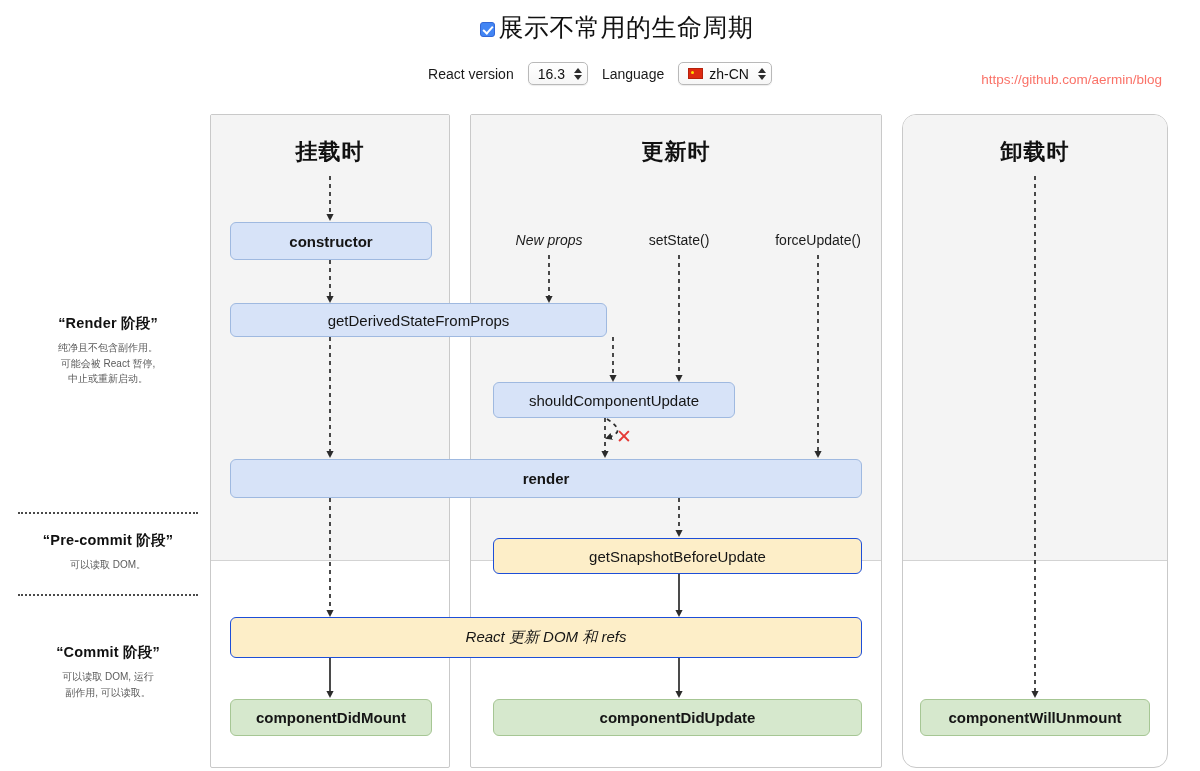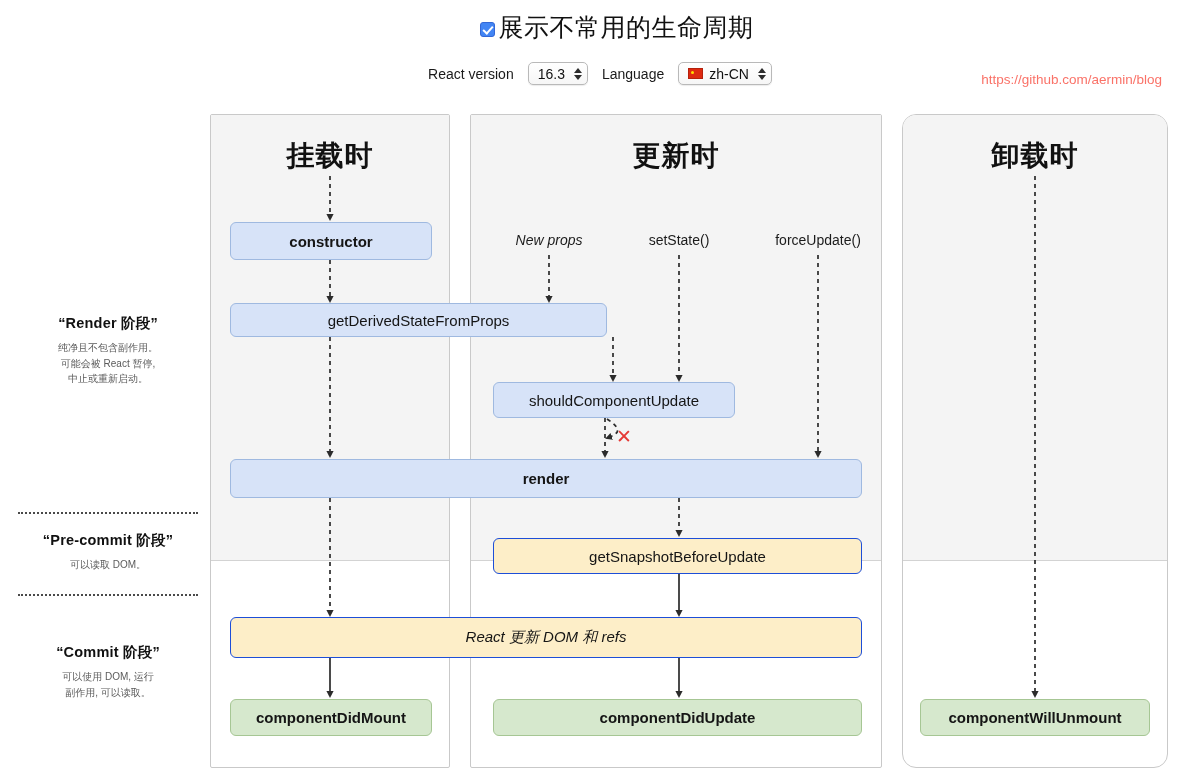--- a/index.html
+++ b/index.html
@@ -132,21 +132,21 @@
   .col-render-bg {
     position: absolute;
     left: 0; top: 0; right: 0;
     background: #f4f4f4;
     border-bottom: 1px solid #d3d3d3;
   }
   .col-title {
     position: absolute;
     left: 0; right: 0; top: 22px;
     text-align: center;
-    font-size: 28px;
+    font-size: 22px;
     font-weight: 700;
     color: #111;
     letter-spacing: 1px;
   }
 
   
   .phase-block { position: absolute; left: 0; width: 216px; text-align: center; }
   .phase-title {
     font-size: 14.5px;
     font-weight: 700;
@@ -278,21 +278,21 @@
       <div class="phase-desc">
         <div>可以读取 DOM。</div>
       </div>
     </div>
 
     <div class="dotted-rule" style="top:594px;"></div>
 
     <div class="phase-block" style="top:643px;">
       <div class="phase-title">“Commit 阶段”</div>
       <div class="phase-desc">
-        <div>可以使用 DOM, 运行</div>
+        <div>可以读取 DOM, 运行</div>
         <div>副作用, 可以读取。</div>
       </div>
     </div>
 
     <svg class="arrows">
       <defs>
         <marker id="ah" markerWidth="9" markerHeight="9" refX="5" refY="4.2" orient="auto" markerUnits="userSpaceOnUse">
           <path d="M0,0.6 L7,4.2 L0,7.8 z" fill="#2b2b2b"></path>
         </marker>
       </defs>

